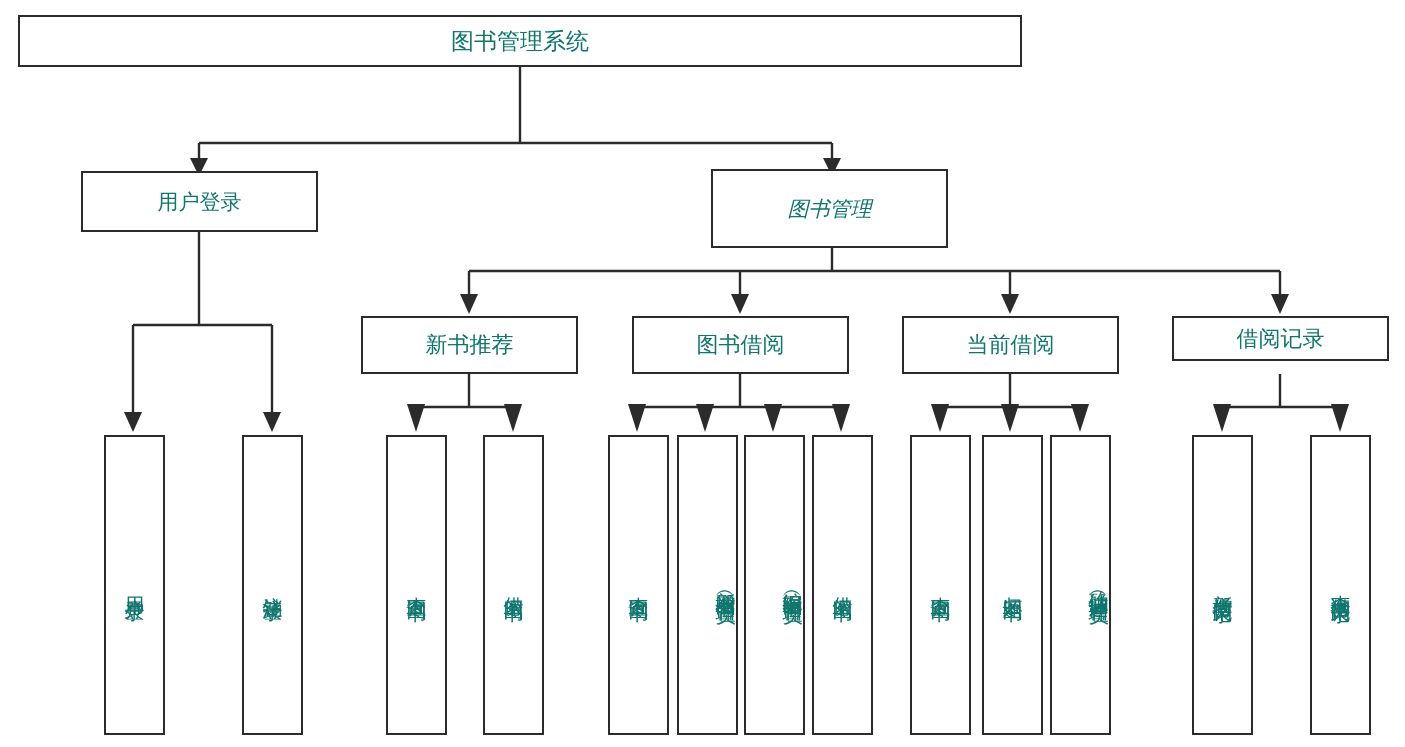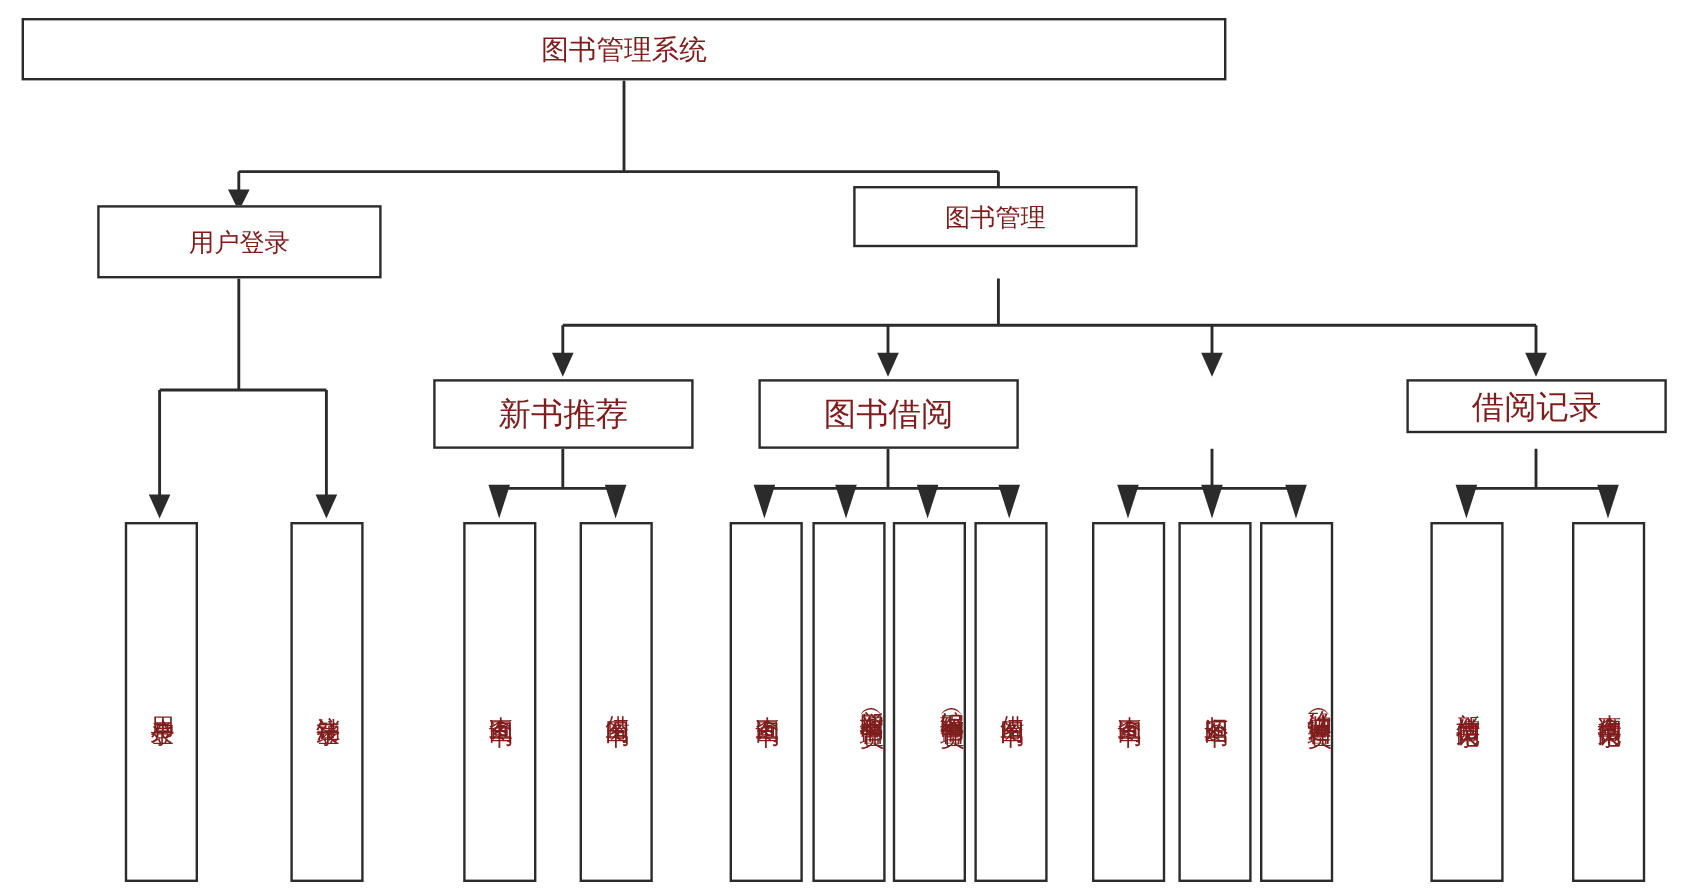--- a/index.html
+++ b/index.html
@@ -18,30 +18,30 @@
     overflow: hidden;
   }
   .node {
     position: absolute;
     box-sizing: border-box;
     border: 2px solid #2b2b2b;
     background: #ffffff;
     display: flex;
     align-items: center;
     justify-content: center;
-    color: #7f1d1d;
+    color: #0f766e;
   }
   .node.root {
     font-size: 23px;
   }
   .node.l2 {
     font-size: 21px;
   }
   .node.l3 {
-    font-size: 27px;
+    font-size: 22px;
   }
   .node.leaf {
     font-size: 20px;
     writing-mode: vertical-rl;
     text-orientation: upright;
     letter-spacing: 2px;
     line-height: 1.05;
     padding: 4px 0;
     white-space: nowrap;
   }
@@ -124,29 +124,32 @@
     <polygon class="arrowhead" points="1331,404 1349,404 1340,432"></polygon>
   </svg>
 
   <div class="node root" id="n-root" style="left:18px; top:15px; width:1004px; height:52px;">
     <span>图书管理系统</span>
   </div>
 
   <div class="node l2" style="left:81px; top:171px; width:237px; height:61px;">
     <span>用户登录</span>
   </div>
-  <div class="node l2" style="left:711px; top:155px; width:237px; height:51px;">
+  <div class="node l2" style="left:711px; top:169px; width:237px; height:79px;font-style:italic;">
     <span>图书管理</span>
   </div>
 
   <div class="node l3" style="left:361px; top:316px; width:217px; height:58px;">
     <span>新书推荐</span>
   </div>
   <div class="node l3" style="left:632px; top:316px; width:217px; height:58px;text-align:right;">
     <span>图书借阅</span>
+  </div>
+  <div class="node l3" style="left:902px; top:316px; width:217px; height:58px;">
+    <span>当前借阅</span>
   </div>
   <div class="node l3" style="left:1172px; top:316px; width:217px; height:45px;">
     <span>借阅记录</span>
   </div>
 
   <div class="node leaf" style="left:104px; top:435px; width:61px; height:300px;">
     <span class="leaf-text">用户登录</span>
   </div>
   <div class="node leaf" style="left:242px; top:435px; width:61px; height:300px;">
     <span class="leaf-text">注销登录</span>

